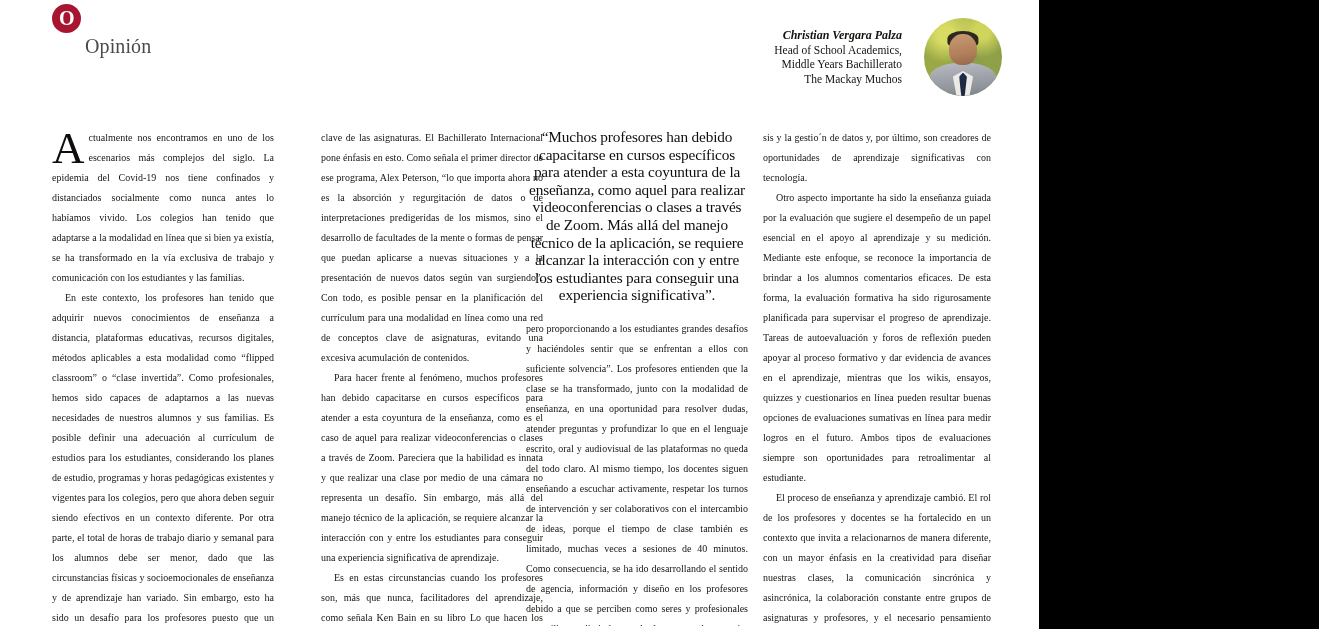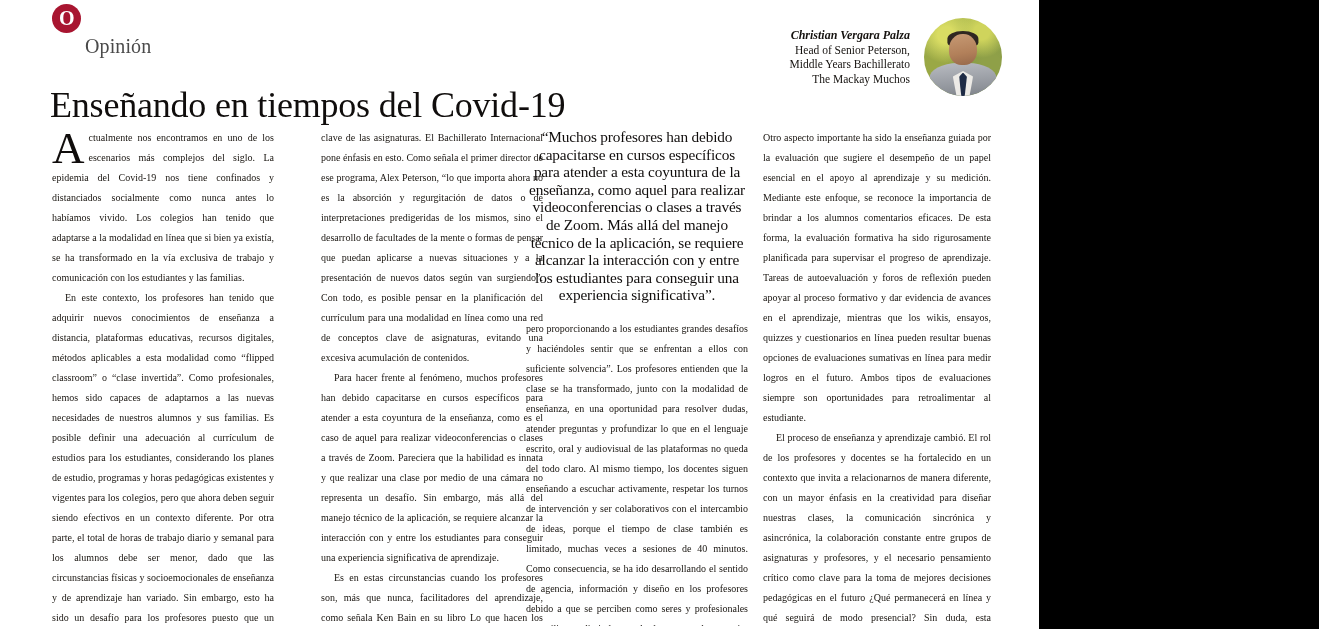--- a/index.html
+++ b/index.html
@@ -76,21 +76,21 @@
 
   
   #byline {
     position: absolute;
     right: 37px; top: 14px;
     width: 260px;
     height: 90px;
   }
   .byline-text {
     position: absolute;
-    right: 92px; top: 14px;
+    right: 100px; top: 14px;
     width: 175px;
     text-align: right;
     font-family: "Liberation Serif", "DejaVu Serif", serif;
     font-size: 11.5px;
     line-height: 14.5px;
     color: #15120f;
   }
   .byline-name {
     font-weight: bold;
     font-style: italic;
@@ -225,27 +225,26 @@
   }
 </style>
 </head>
 <body>
 
 <div id="page">
 
   <div id="masthead">
     <div class="logo-mark">O</div>
     <div class="section-label">Opinión</div>
-    <h1 class="headline">Enseñando en tiempos del Covid-19</h1>
   </div>
 
   <div id="byline">
     <div class="byline-text">
       <span class="byline-name">Christian Vergara Palza</span>
-      <span class="byline-role">Head of Senior Peterson,</span>
+      <span class="byline-role">Head of School Academics,</span>
       <span class="byline-role">Middle Years Bachillerato</span>
       <span class="byline-role">The Mackay Muchos</span>
     </div>
     <div class="portrait">
       <div class="body"></div>
       <div class="shirt"></div>
       <div class="tie"></div>
       <div class="hair"></div>
       <div class="head"></div>
     </div>
@@ -263,20 +262,21 @@
       <p class="body-text">Para hacer frente al fenómeno, muchos profesores han debido capacitarse en cursos específicos para atender a esta coyuntura de la enseñanza, como es el caso de aquel para realizar videoconferencias o clases a través de Zoom. Pareciera que la habilidad es innata y que realizar una clase por medio de una cámara no representa un desafío. Sin embargo, más allá del manejo técnico de la aplicación, se requiere alcanzar la interacción con y entre los estudiantes para conseguir una experiencia significativa de aprendizaje.</p>
       <p class="body-text">Es en estas circunstancias cuando los profesores son, más que nunca, facilitadores del aprendizaje, como señala Ken Bain en su libro Lo que hacen los mejores profesores universitarios (2004): “Los mejores profesores diseñan cuidadosamente tareas y objetivos de aprendizaje para promover la confianza y para infundir ánimo,</p>
     </div>
 
     <div class="col col-3">
       <blockquote class="pullquote">“Muchos profesores han debido capacitarse en cursos específicos para atender a esta coyuntura de la enseñanza, como aquel para realizar videoconferencias o clases a través de Zoom. Más allá del manejo técnico de la aplicación, se requiere alcanzar la interacción con y entre los estudiantes para conseguir una experiencia significativa”.</blockquote>
       <p class="body-text">pero proporcionando a los estudiantes grandes desafíos y haciéndoles sentir que se enfrentan a ellos con suficiente solvencia”. Los profesores entienden que la clase se ha transformado, junto con la modalidad de enseñanza, en una oportunidad para resolver dudas, atender preguntas y profundizar lo que en el lenguaje escrito, oral y audiovisual de las plataformas no queda del todo claro. Al mismo tiempo, los docentes siguen enseñando a escuchar activamente, respetar los turnos de intervención y ser colaborativos con el intercambio de ideas, porque el tiempo de clase también es limitado, muchas veces a sesiones de 40 minutos. Como consecuencia, se ha ido desarrollando el sentido de agencia, información y diseño en los profesores debido a que se perciben como seres y profesionales que utilizan a diario la tecnología, capaces de potenciar los espacios que permiten la bu´squeda, el ana´li-</p>
     </div>
 
     <div class="col col-4">
+      <p class="body-text">sis y la gestio´n de datos y, por último, son creadores de oportunidades de aprendizaje significativas con tecnología.</p>
       <p class="body-text">Otro aspecto importante ha sido la enseñanza guiada por la evaluación que sugiere el desempeño de un papel esencial en el apoyo al aprendizaje y su medición. Mediante este enfoque, se reconoce la importancia de brindar a los alumnos comentarios eficaces. De esta forma, la evaluación formativa ha sido rigurosamente planificada para supervisar el progreso de aprendizaje. Tareas de autoevaluación y foros de reflexión pueden apoyar al proceso formativo y dar evidencia de avances en el aprendizaje, mientras que los wikis, ensayos, quizzes y cuestionarios en línea pueden resultar buenas opciones de evaluaciones sumativas en línea para medir logros en el futuro. Ambos tipos de evaluaciones siempre son oportunidades para retroalimentar al estudiante.</p>
       <p class="body-text">El proceso de enseñanza y aprendizaje cambió. El rol de los profesores y docentes se ha fortalecido en un contexto que invita a relacionarnos de manera diferente, con un mayor énfasis en la creatividad para diseñar nuestras clases, la comunicación sincrónica y asincrónica, la colaboración constante entre grupos de asignaturas y profesores, y el necesario pensamiento crítico como clave para la toma de mejores decisiones pedagógicas en el futuro ¿Qué permanecerá en línea y qué seguirá de modo presencial? Sin duda, esta modalidad en línea llegó para quedarse en varios aspectos de la educación.</p>
       <div class="end-line">
         <span class="tail endmark">ෆ</span>
       </div>
     </div>
 
   </div>
 </div>
 

